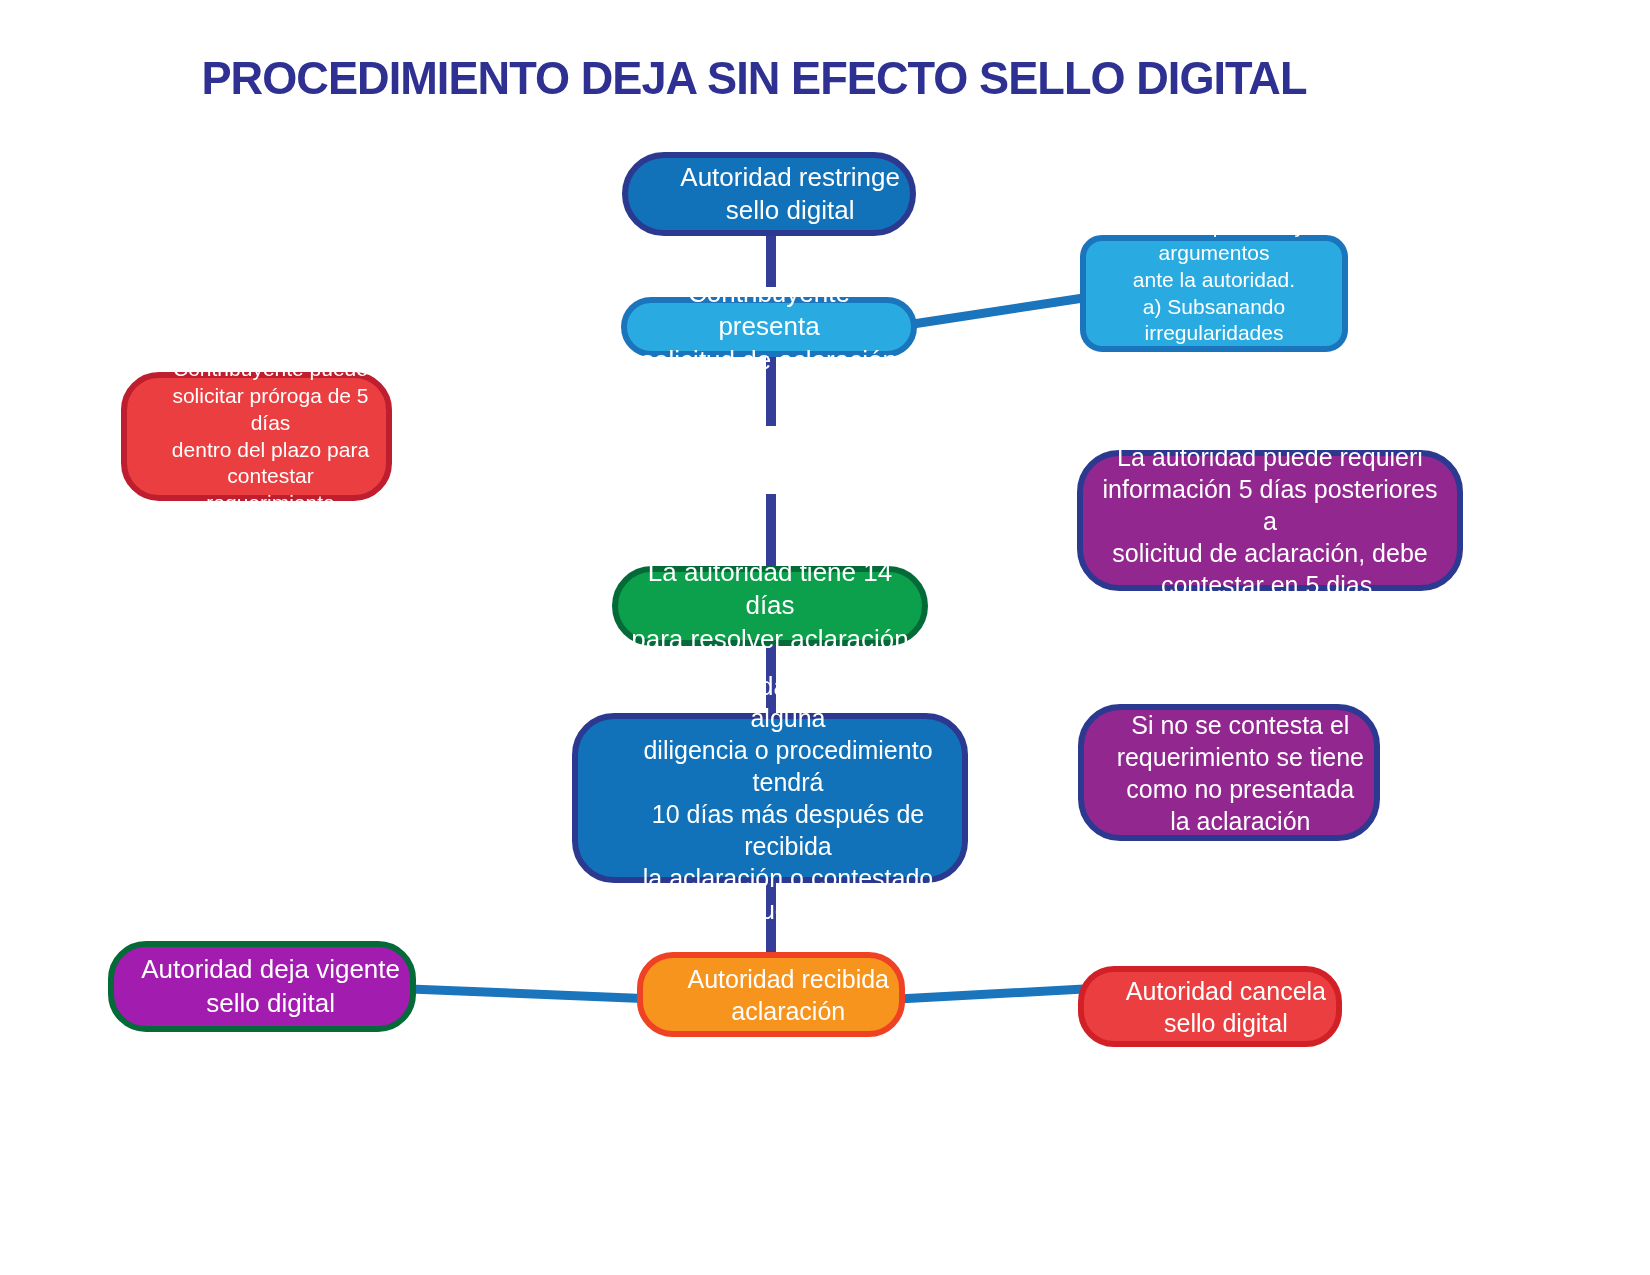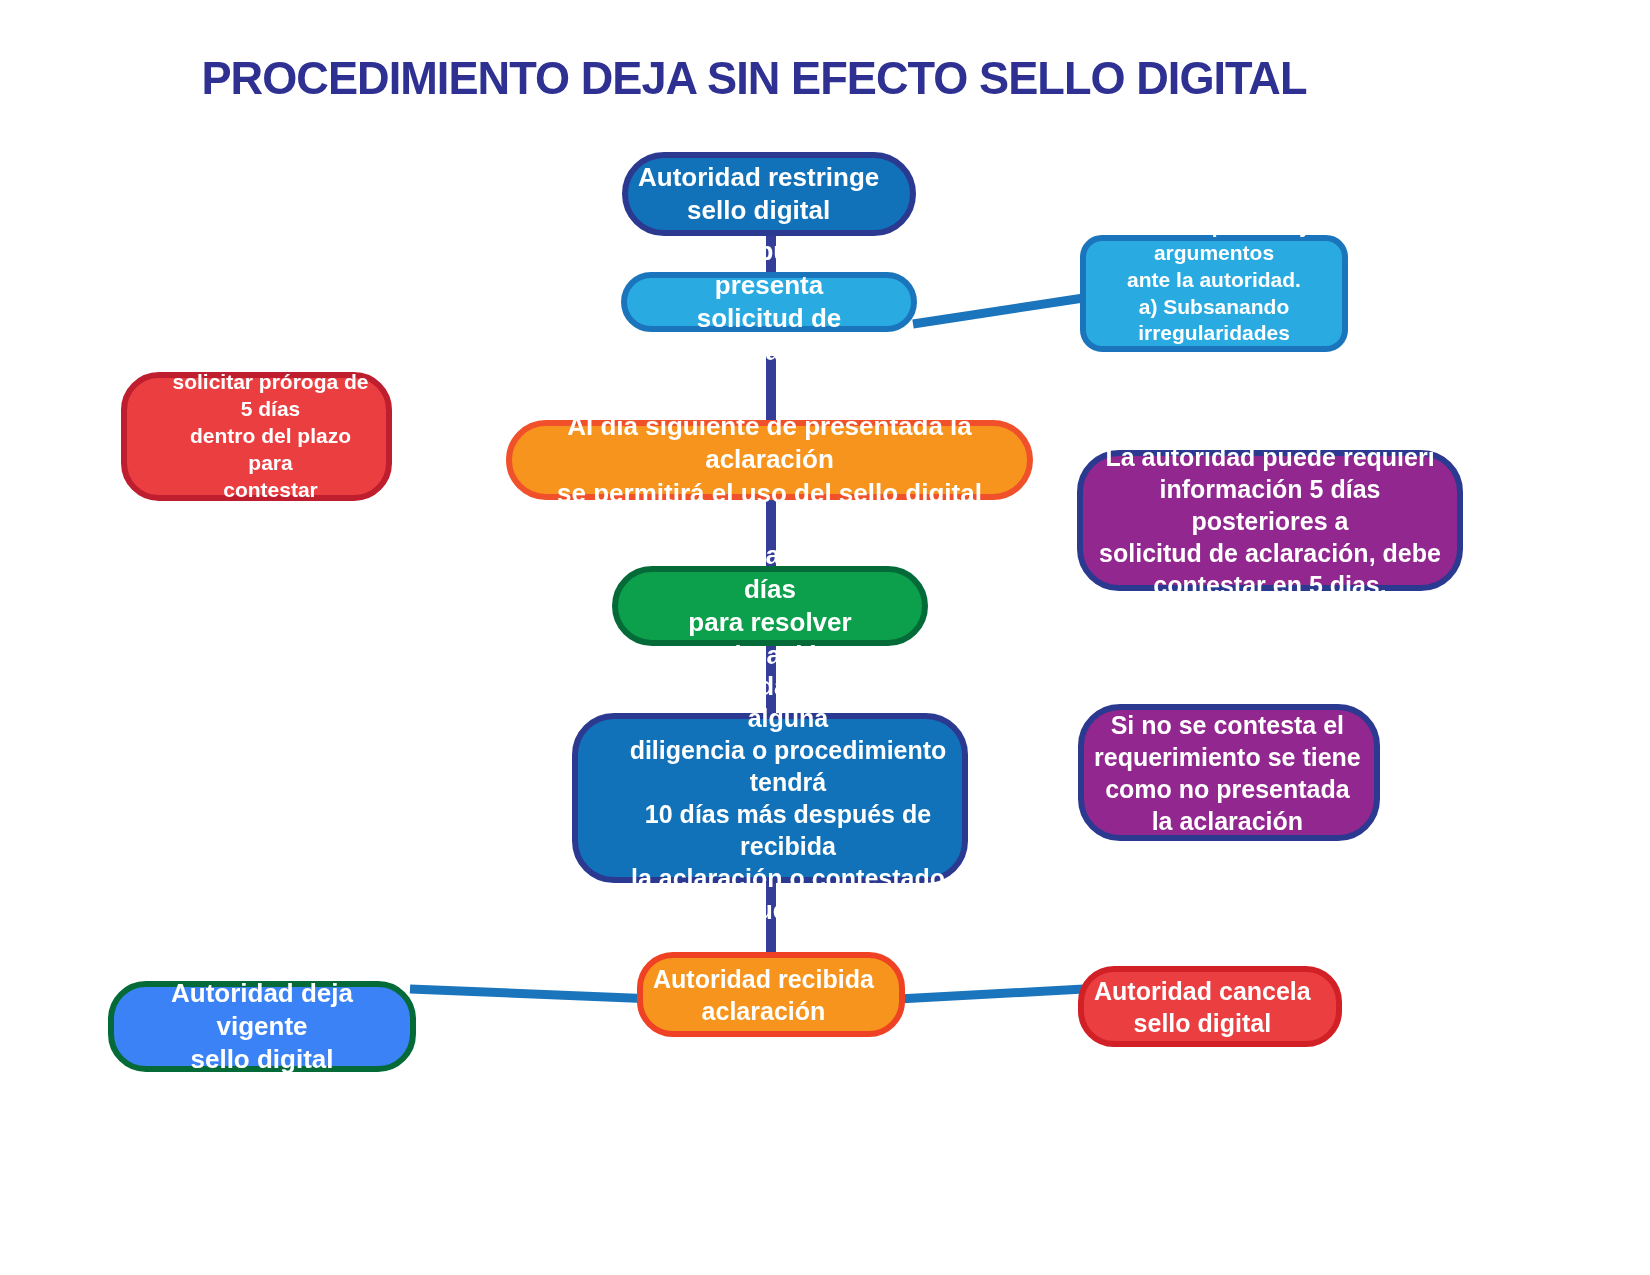--- a/index.html
+++ b/index.html
@@ -34,37 +34,37 @@
     top: 0;
     width: 1650px;
     height: 1275px;
     z-index: 1;
   }
   .node {
     position: absolute;
     z-index: 2;
     display: flex;
     align-items: center;
-    justify-content: flex-start;
+    justify-content: flex-end;
     box-sizing: border-box;
     border-style: solid;
     border-width: 6px;
     border-radius: 42px;
     color: #ffffff;
     text-align: center;
-    font-weight: bold;
+    font-weight: normal;
   }
   .node-text {
     white-space: pre-line;
     line-height: 1.28;
     padding: 2px 10px;
   }
   
   .n-restringe { left: 622px; top: 152px; width: 294px; height: 84px; font-size: 26px; }
-  .n-solicitud { left: 621px; top: 272px; width: 296px; height: 60px; font-size: 26px; }
+  .n-solicitud { left: 621px; top: 297px; width: 296px; height: 60px; font-size: 26px; }
   .n-pruebas   { left: 1080px; top: 235px; width: 268px; height: 117px; font-size: 21px; border-radius: 22px; }
   .n-prorroga  { left: 121px; top: 372px; width: 271px; height: 129px; font-size: 21px; border-radius: 38px; }
   .n-siguiente { left: 506px; top: 420px; width: 527px; height: 80px; font-size: 26px; }
   .n-requiere5 { left: 1077px; top: 450px; width: 386px; height: 141px; font-size: 25px; }
   .n-diez      { left: 612px; top: 566px; width: 316px; height: 80px; font-size: 26px; }
   .n-diligencia{ left: 572px; top: 713px; width: 396px; height: 170px; font-size: 25px; }
   .n-nocontesta{ left: 1078px; top: 688px; width: 302px; height: 137px; font-size: 25px; }
   .n-vigente   { left: 108px; top: 941px; width: 308px; height: 91px; font-size: 26px; border-radius: 38px; }
   .n-resuelve  { left: 637px; top: 952px; width: 268px; height: 85px; font-size: 25px; border-radius: 36px; }
   .n-cancela   { left: 1078px; top: 950px; width: 264px; height: 81px; font-size: 25px; border-radius: 36px; margin-top: 16px; }
@@ -104,24 +104,20 @@
 o desvirtuando.</span>
   </div>
 
   <div class="node n-prorroga" style="background: rgb(234, 62, 65); border-color: rgb(190, 30, 45); padding-left: 28px;">
     <span class="node-text">Contribuyente puede
 solicitar próroga de 5 días
 dentro del plazo para
 contestar requerimiento</span>
   </div>
 
-  <div class="node n-siguiente" style="background: rgb(247, 148, 30); border-color: rgb(240, 81, 42);">
-    <span class="node-text">Al día siguiente de presentada la aclaración
-se permitirá el uso del sello digital</span>
-  </div>
 
   <div class="node n-requiere5" style="background: rgb(146, 39, 143); border-color: rgb(43, 57, 144);">
     <span class="node-text">La autoridad puede requieri
 información 5 días posteriores a
 solicitud de aclaración, debe
 contestar en 5 dias.</span>
   </div>
 
   <div class="node n-diez" style="background: rgb(13, 160, 76); border-color: rgb(4, 106, 56);">
     <span class="node-text">La autoridad tiene 14 días
@@ -136,21 +132,21 @@
 el requerimiento</span>
   </div>
 
   <div class="node n-nocontesta" style="background: rgb(146, 39, 143); border-color: rgb(43, 57, 144); margin-top: 16px;">
     <span class="node-text">Si no se contesta el
 requerimiento se tiene
 como no presentada
 la aclaración</span>
   </div>
 
-  <div class="node n-vigente" style="background: #3b82f6; border-color: rgb(4, 106, 56); margin-top: 40px;">
+  <div class="node n-vigente" style="background: #a21caf; border-color: rgb(4, 106, 56);">
     <span class="node-text">Autoridad deja vigente
 sello digital</span>
   </div>
 
   <div class="node n-resuelve" style="background: rgb(247, 148, 30); border-color: rgb(239, 65, 35);">
     <span class="node-text">Autoridad recibida
 aclaración</span>
   </div>
 
   <div class="node n-cancela" style="background: rgb(234, 62, 65); border-color: rgb(210, 32, 39);">

